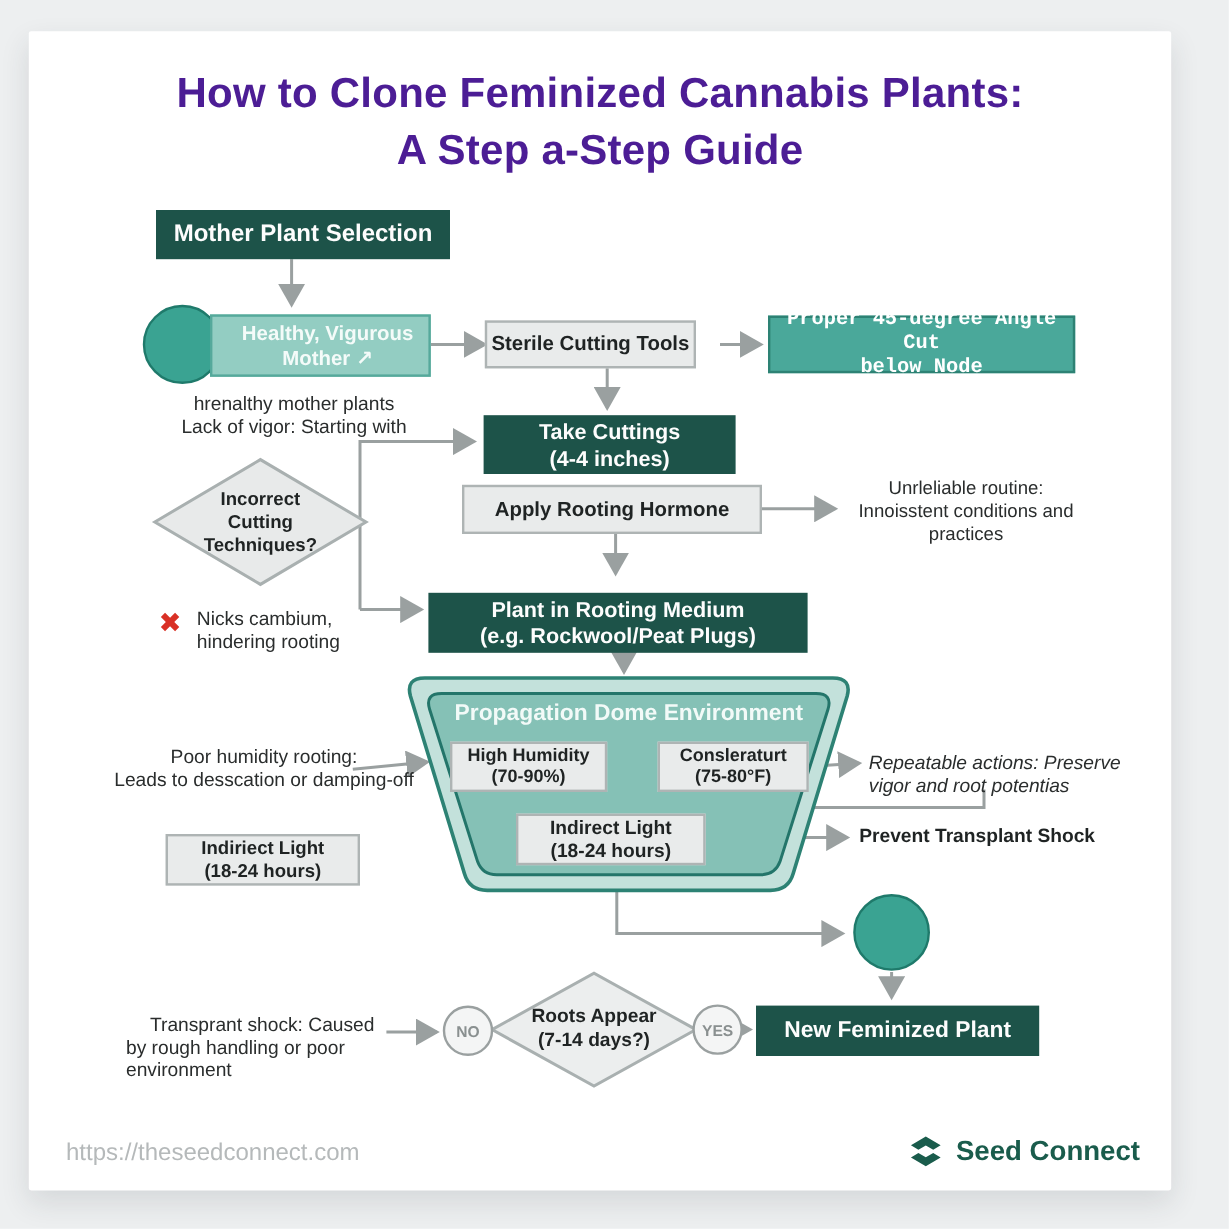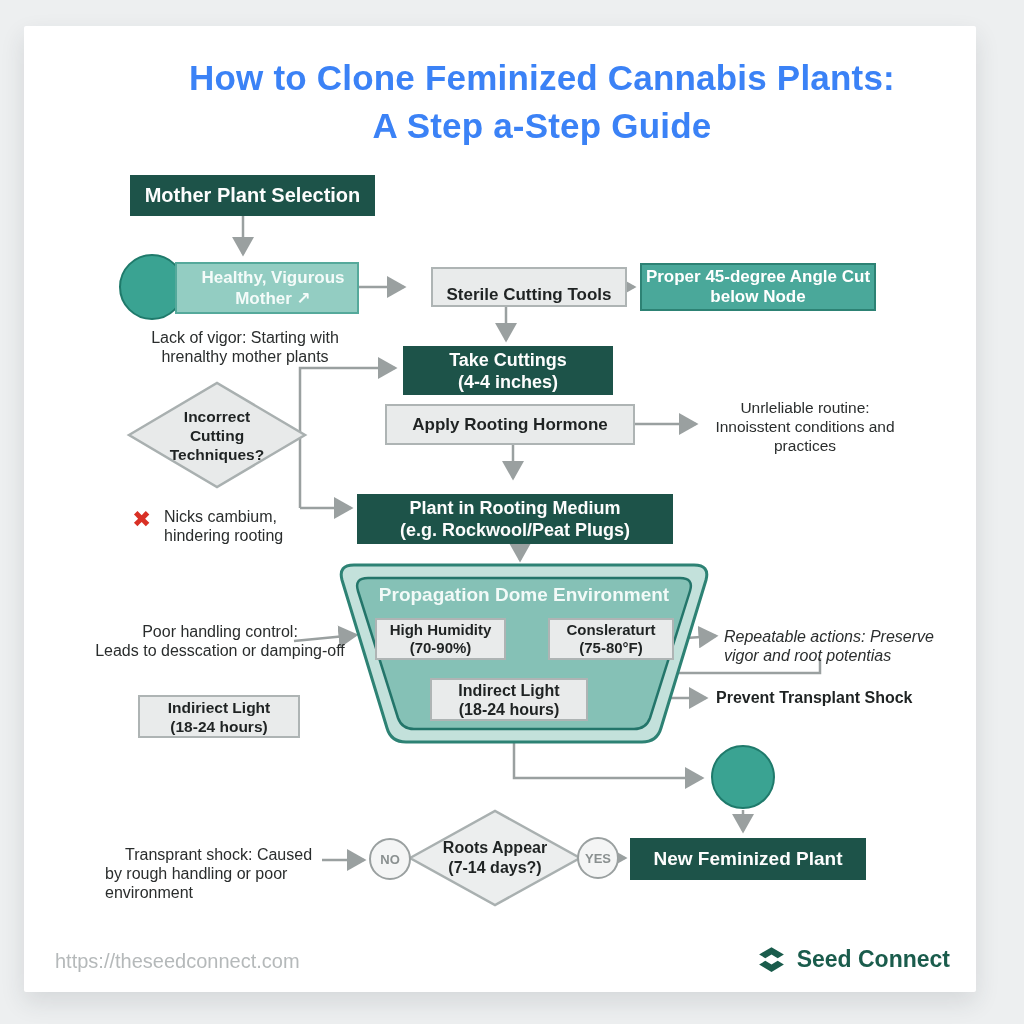--- a/index.html
+++ b/index.html
@@ -10,23 +10,22 @@
     overflow:hidden;
   }
   .card{
     position:absolute;left:24px;top:26px;width:952px;height:966px;
     background:#ffffff;border-radius:2px;
     box-shadow:0 10px 24px rgba(40,50,60,.12);
   }
   .abs{position:absolute;}
   .title{
     left:0;top:28px;width:952px;text-align:center;
-    color:#3b82f6;font-weight:bold;font-size:35px;line-height:48px;
+    color:#4c1d95;font-weight:bold;font-size:35px;line-height:48px;
     letter-spacing:.2px;
-    padding-left:42px;
   }
   .node{
     display:flex;flex-direction:column;align-items:center;justify-content:center;
     text-align:center;box-sizing:border-box;z-index:3;
   }
   .dark-box{background:#1d5349;color:#fdfdfd;font-weight:bold;}
   .teal-box{background:#4aa89a;border:2px solid #2d8274;color:#ffffff;font-weight:bold;}
   .lightteal-box{background:#93cdc2;border:2px solid #55a99b;color:#f4fbf9;font-weight:bold;}
   .gray-box{background:#e9ebeb;border:2px solid #aeb4b4;color:#1f2323;font-weight:bold;}
   .annotation{color:#2a2d2d;font-size:16px;line-height:19px;z-index:3;}
@@ -107,32 +106,32 @@
 
   <div class="abs circle" style="left:95px;top:228px;width:66px;height:66px;"></div>
   <div class="abs node lightteal-box" style="left:151px;top:236px;width:184px;height:52px;font-size:17px;line-height:21px;padding-left:12px;">
     <div>Healthy, Vigurous</div>
     <div>
       <span>Mother</span>
       <span>↗</span>
     </div>
   </div>
 
-  <div class="abs node gray-box" style="left:407px;top:241px;width:196px;height:40px;font-size:17px;justify-content:flex-end;">
+  <div class="abs node gray-box" style="left:380px;top:241px;width:176px;height:40px;font-size:17px;">
     <div>Sterile Cutting Tools</div>
   </div>
 
-  <div class="abs node teal-box" style="left:616px;top:237px;width:236px;height:48px;font-size:17px;line-height:20px;">
+  <div class="abs node teal-box" style="left:616px;top:237px;width:256px;height:48px;font-size:17px;line-height:20px;font-family:Liberation Mono, monospace;">
     <div>Proper 45-degree Angle Cut</div>
     <div>below Node</div>
   </div>
 
   <div class="abs annotation center" style="left:91px;top:302px;width:260px;">
+    <div>hrenalthy mother plants</div>
     <div>Lack of vigor: Starting with</div>
-    <div>hrenalthy mother plants</div>
   </div>
 
   <div class="abs node dark-box" style="left:379px;top:320px;width:210px;height:49px;font-size:18px;line-height:22px;">
     <div>Take Cuttings</div>
     <div>(4-4 inches)</div>
   </div>
 
   <div class="abs node gray-box" style="left:361px;top:378px;width:250px;height:41px;font-size:17px;">
     <div>Apply Rooting Hormone</div>
   </div>
@@ -171,21 +170,21 @@
     <div>Consleraturt</div>
     <div>(75-80°F)</div>
   </div>
 
   <div class="abs node gray-box" style="left:406px;top:652px;width:158px;height:43px;font-size:16px;line-height:19px;">
     <div>Indirect Light</div>
     <div>(18-24 hours)</div>
   </div>
 
   <div class="abs annotation center" style="left:51px;top:596px;width:290px;">
-    <div>Poor handling control:</div>
+    <div>Poor humidity rooting:</div>
     <div>Leads to desscation or damping-off</div>
   </div>
 
   <div class="abs node gray-box" style="left:114px;top:669px;width:162px;height:43px;font-size:15.5px;line-height:19px;">
     <div>Indiriect Light</div>
     <div>(18-24 hours)</div>
   </div>
 
   <div class="abs annotation" style="left:700px;top:601px;width:220px;font-style:italic;">
     <div>Repeatable actions: Preserve</div>

